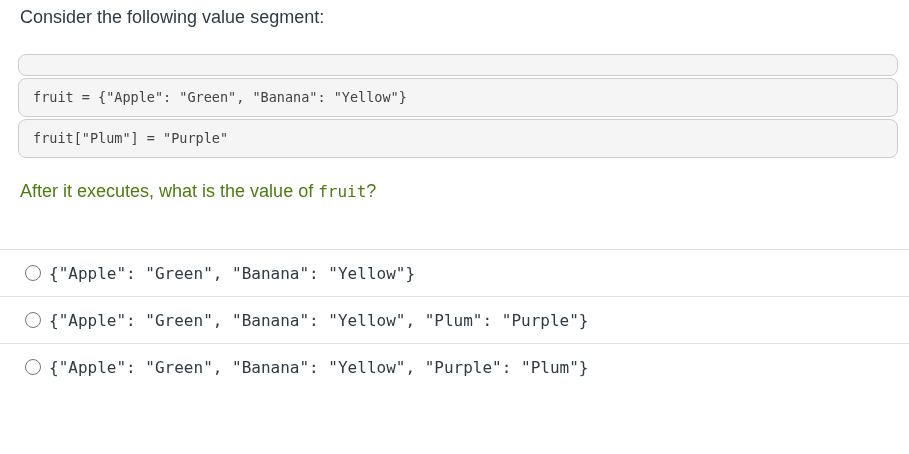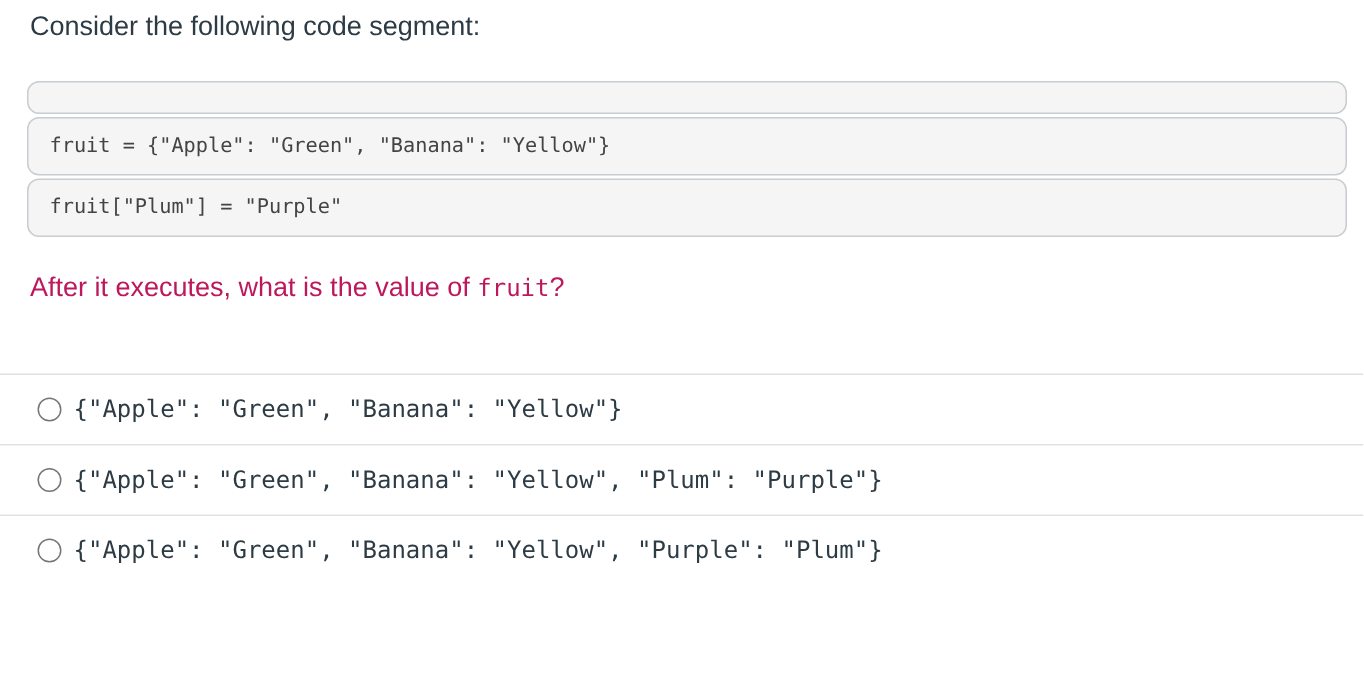--- a/index.html
+++ b/index.html
@@ -38,21 +38,21 @@
     line-height: 17px;
     color: #444444;
     white-space: pre;
     overflow: hidden;
   }
 
   .question {
     margin: 22px 20px 13px 20px;
     font-size: 18px;
     line-height: 22px;
-    color: #be185d;
+    color: #4d7c0f;
   }
   .question .mono {
     font-family: "DejaVu Sans Mono", monospace;
     font-size: 16px;
   }
 
   .options { margin-top: 46px; }
   .option-row {
     display: flex;
     align-items: center;
@@ -82,21 +82,21 @@
   .option-label .sans {
     font-family: "Liberation Sans", sans-serif;
     font-size: 16px;
   }
 </style>
 </head>
 <body>
 
 <div class="page">
 
-  <div class="title">Consider the following code segment:</div>
+  <div class="title">Consider the following value segment:</div>
 
   <div class="code-stack">
     <div class="code-box"></div>
     <div class="code-box">fruit = {"Apple": "Green", "Banana": "Yellow"}</div>
     <div class="code-box">fruit["Plum"] = "Purple"</div>
   </div>
 
   <div class="question">
     <span>After it executes, what is the value of </span><span class="mono">fruit</span><span>?</span>
   </div>

